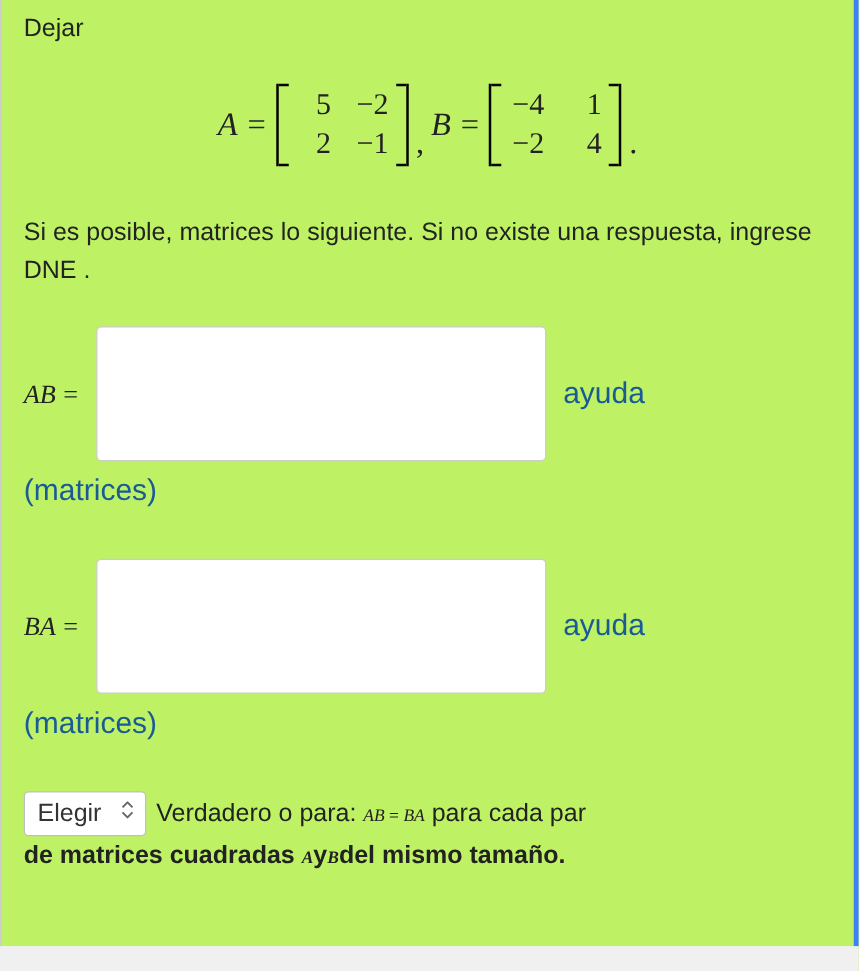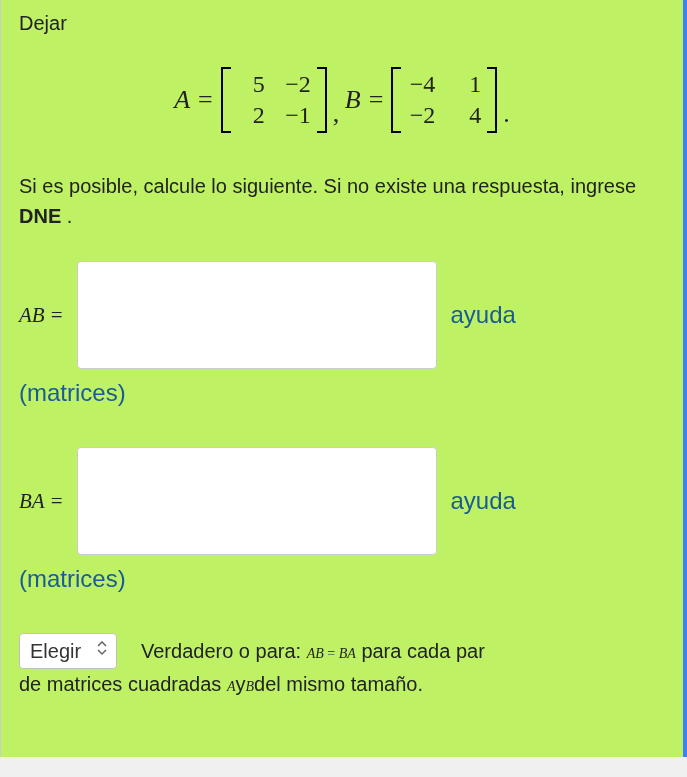--- a/index.html
+++ b/index.html
@@ -86,21 +86,21 @@
       font-family: 'Times New Roman', Times, serif;
       font-size: 26px;
       margin-left: 6px;
       align-self: flex-end;
       padding-bottom: 4px;
     }
     .instructions {
       margin: 12px 0 30px 0;
       line-height: 1.5;
     }
-    .bold { font-weight: bold; }
+    .bold { font-weight: normal; }
     .answer-block { margin-bottom: 10px; }
     .answer-row {
       display: flex;
       align-items: center;
       gap: 14px;
       margin-bottom: 10px;
     }
     .answer-label {
       font-family: 'Times New Roman', Times, serif;
       font-style: italic;
@@ -130,21 +130,21 @@
     .matrices-link {
       color: #1a5a96;
       font-size: 24px;
       cursor: pointer;
       margin-bottom: 30px;
       display: inline-block;
     }
     .tf-row {
       display: flex;
       align-items: center;
-      gap: 24px;
+      gap: 8px;
       flex-wrap: wrap;
       margin-top: 6px;
       line-height: 1.6;
     }
     .select-wrap {
       position: relative;
       display: inline-block;
     }
     .tf-select {
       appearance: none;
@@ -171,20 +171,21 @@
     }
     .math-inline {
       font-family: 'Times New Roman', Times, serif;
       font-style: italic;
       font-size: 14px;
     }
     .math-inline .eq { font-style: normal; }
     .continuation {
       font-size: 20px;
       margin-top: 4px;
+      font-weight: bold;
     }
   </style>
 </head>
 <body>
 
 <div class="page">
   <div class="intro">Dejar</div>
 
   <div class="equations">
     <div class="eq-row">
@@ -213,21 +214,21 @@
           <span>−2</span>
           <span>4</span>
         </span>
         <span class="bracket bracket-right"></span>
       </span>
       <span class="trail">.</span>
     </div>
   </div>
 
   <div class="instructions">
-    <span>Si es posible, calcule lo siguiente. Si no existe una respuesta, ingrese </span><span class="bold">DNE</span><span> .</span>
+    <span>Si es posible, matrices lo siguiente. Si no existe una respuesta, ingrese </span><span class="bold">DNE</span><span> .</span>
   </div>
 
   <div class="answer-block">
     <div class="answer-row">
       <span class="answer-label">
         <span>AB</span><span class="eq">=</span>
       </span>
       <textarea class="answer-input" style=""></textarea>
       <span class="help-link">ayuda</span>
     </div>

